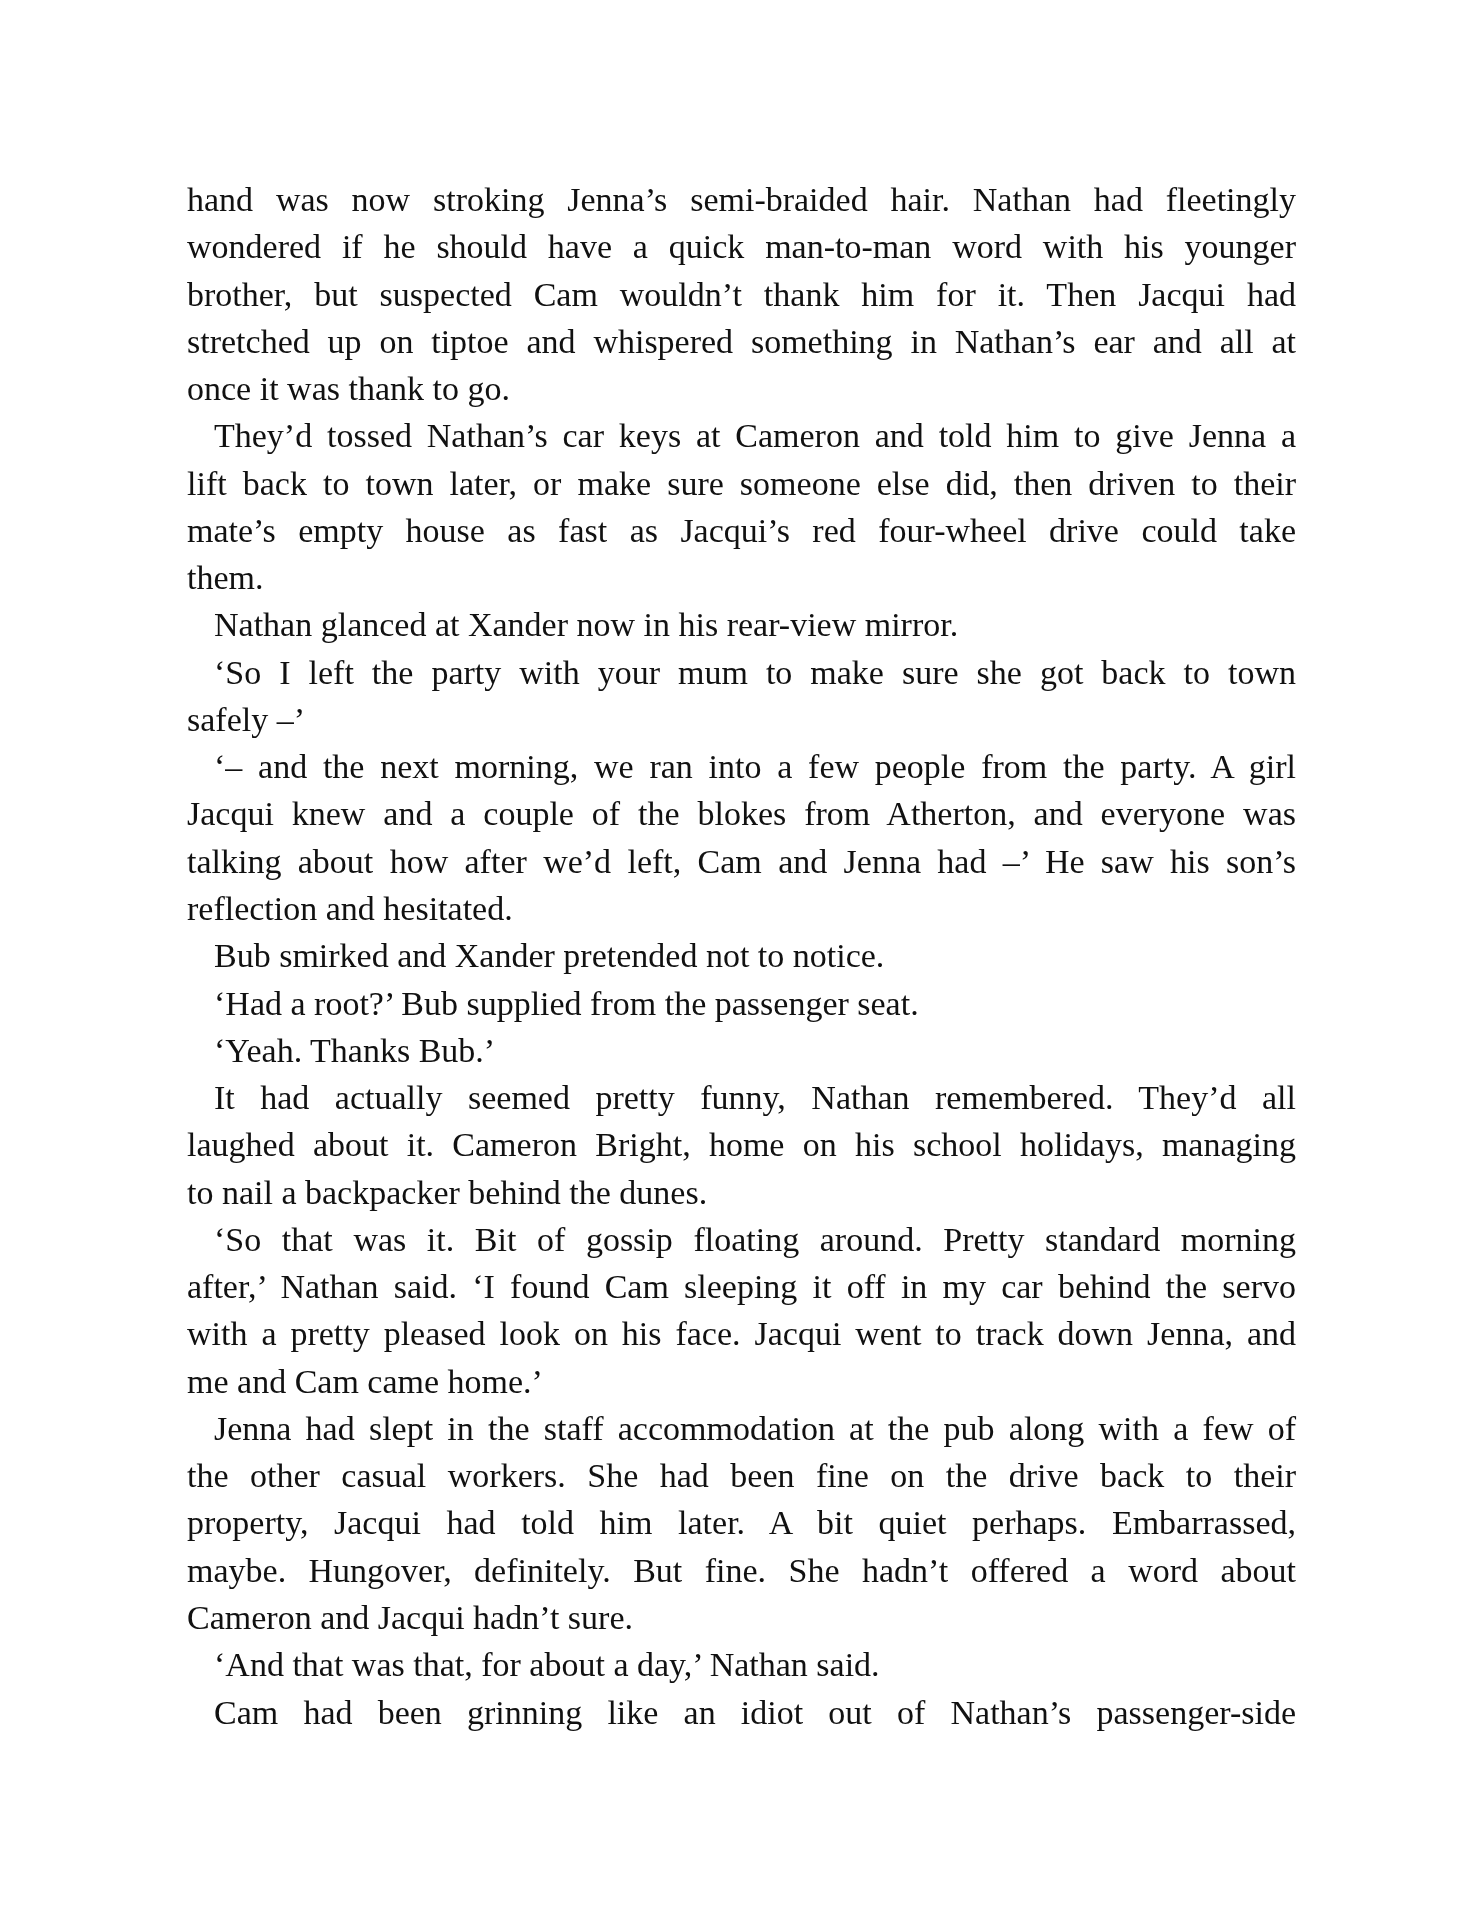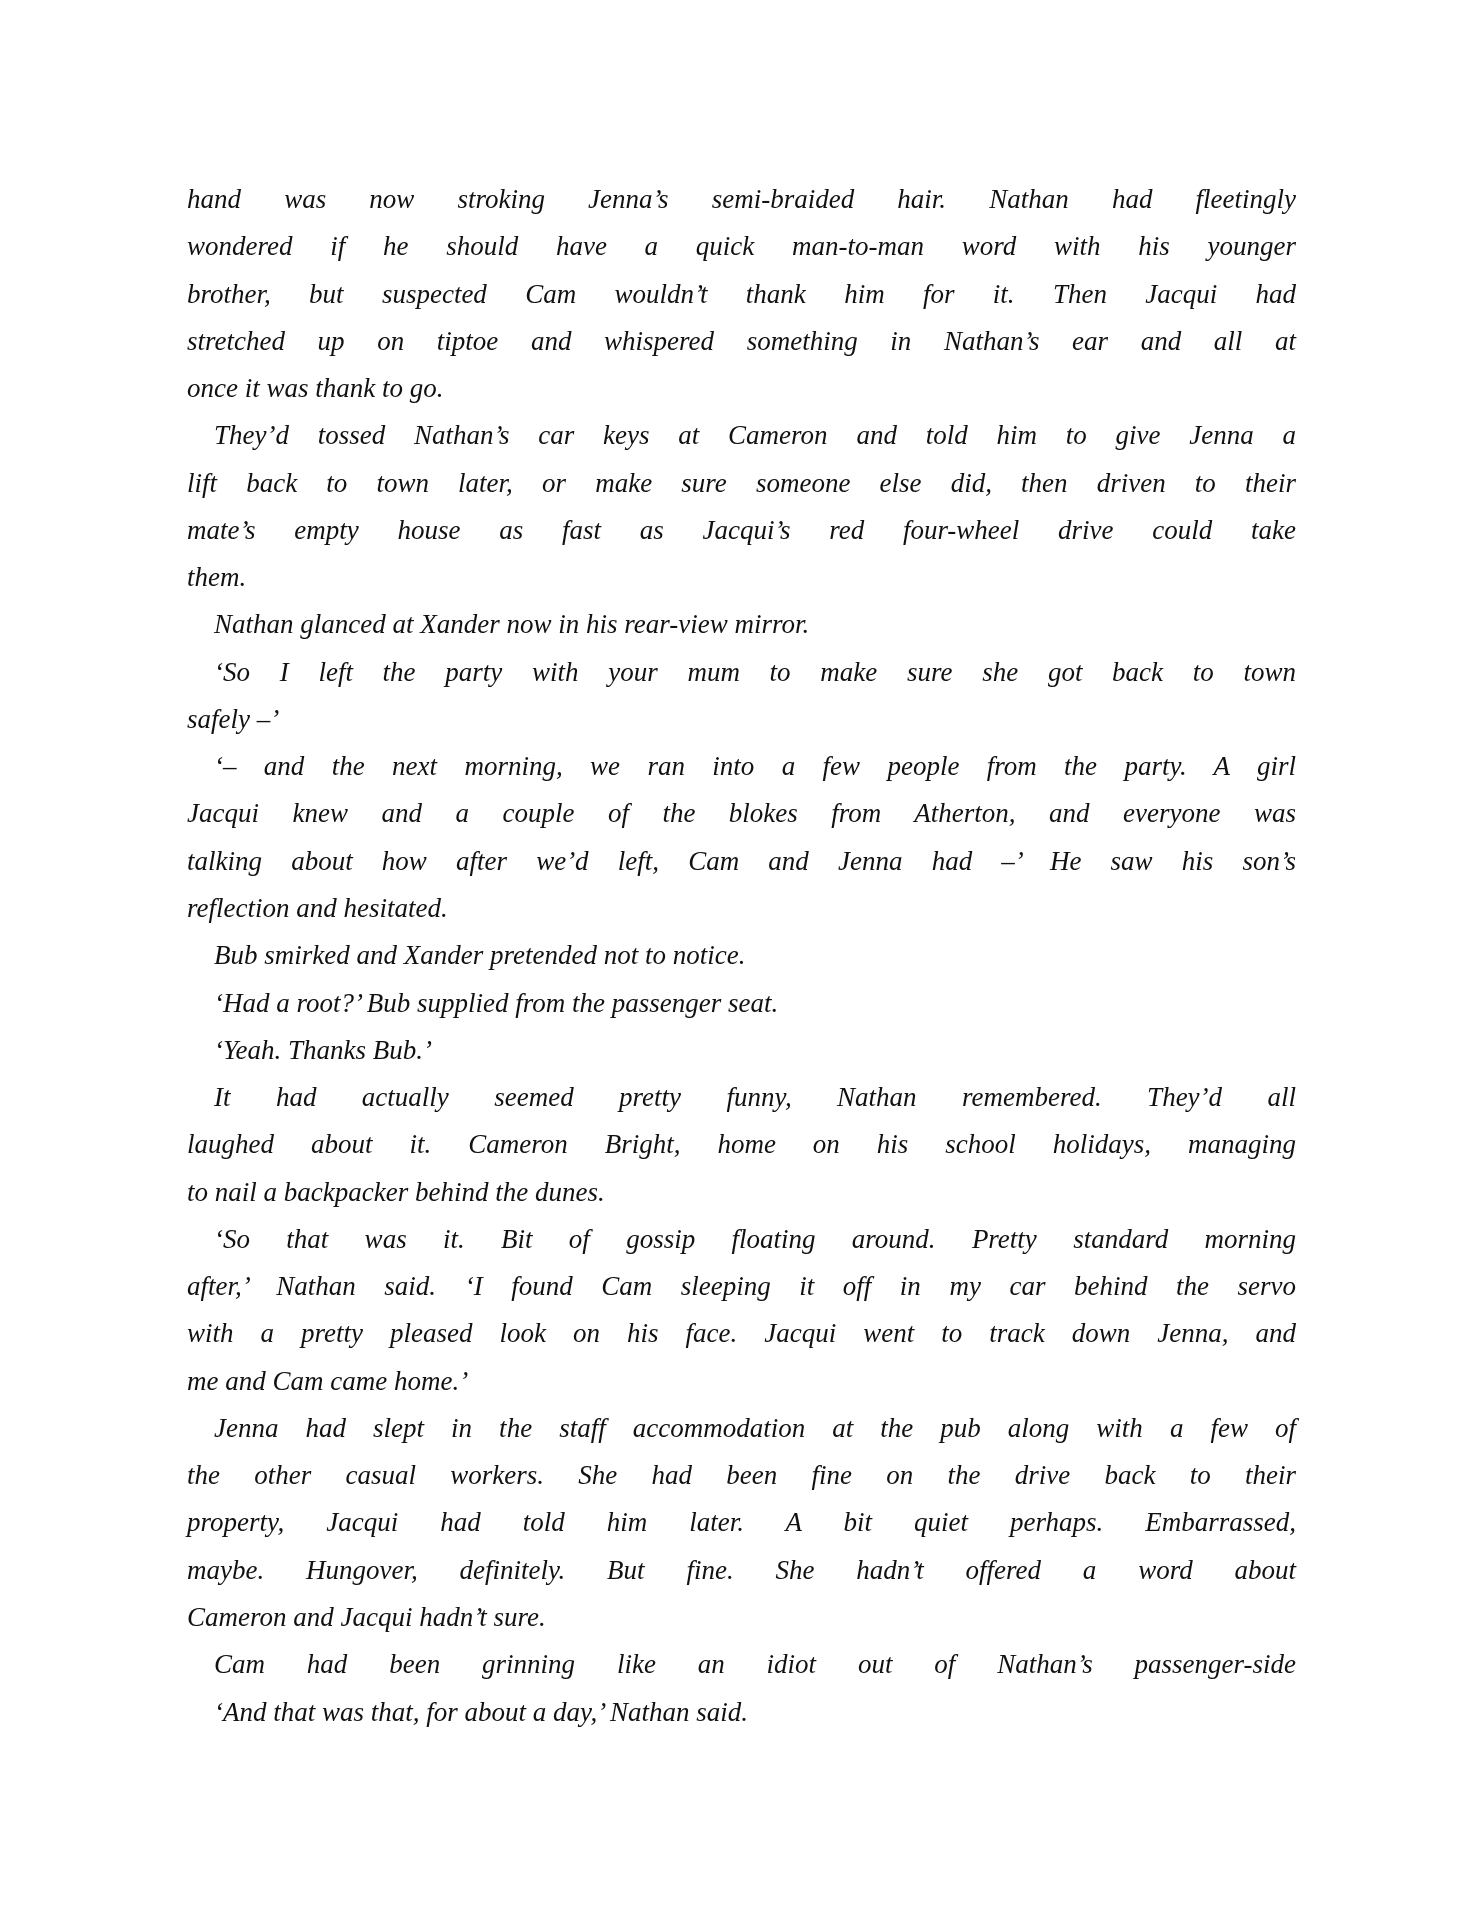--- a/index.html
+++ b/index.html
@@ -12,23 +12,22 @@
       height: 1920px;
       position: relative;
       overflow: hidden;
     }
     .page {
       position: absolute;
       left: 187px;
       top: 176px;
       width: 1109px;
       font-family: "Liberation Serif", "DejaVu Serif", serif;
-      font-size: 27px;
+      font-size: 34px;
       color: #111111;
-      font-style: italic;
     }
     .line {
       height: 47.28px;
       line-height: 47.28px;
       white-space: nowrap;
       text-align: justify;
       text-align-last: justify;
       overflow: visible;
     }
     .line.last {
@@ -102,19 +101,19 @@
 
   <div>
     <div class="line indent">Jenna had slept in the staff accommodation at the pub along with a few of</div>
     <div class="line">the other casual workers. She had been fine on the drive back to their</div>
     <div class="line">property, Jacqui had told him later. A bit quiet perhaps. Embarrassed,</div>
     <div class="line">maybe. Hungover, definitely. But fine. She hadn’t offered a word about</div>
     <div class="line last">Cameron and Jacqui hadn’t sure.</div>
   </div>
 
   <div>
-    <div class="line indent">Cam had been grinning like an idiot out of Nathan’s passenger-side</div>
+    <div class="line indent last">‘And that was that, for about a day,’ Nathan said.</div>
   </div>
 
   <div>
-    <div class="line indent last">‘And that was that, for about a day,’ Nathan said.</div>
+    <div class="line indent">Cam had been grinning like an idiot out of Nathan’s passenger-side</div>
   </div>
 </div>
 
 </body></html>

